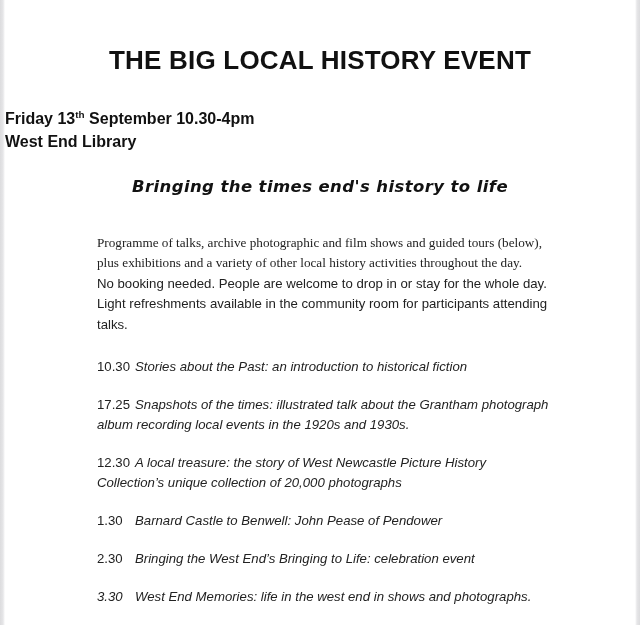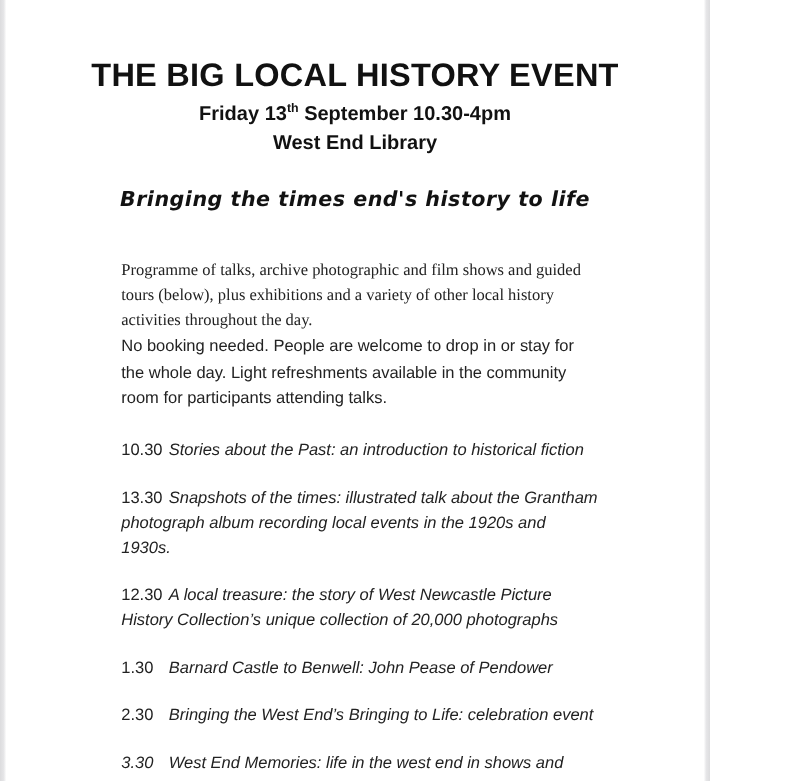--- a/index.html
+++ b/index.html
@@ -12,21 +12,21 @@
     height: 625px;
     background: #ffffff;
     font-family: "Liberation Sans", sans-serif;
     color: #1a1a1a;
     overflow: hidden;
   }
 
   
   .viewport {
     position: relative;
-    width: 568px;
+    width: 640px;
     height: 625px;
     background: #ffffff;
     box-sizing: border-box;
   }
   .edge-shade {
     position: absolute;
     top: 0;
     bottom: 0;
     width: 5px;
     pointer-events: none;
@@ -55,22 +55,21 @@
     padding-top: 46px;
     text-align: center;
     font-size: 26px;
     font-weight: bold;
     letter-spacing: 0.2px;
     line-height: 1.15;
     color: #111111;
   }
 
   .subtitle-block {
-    margin-top: 4px;
-    text-align: center;
+    margin-top: 31px;
   }
   .subtitle-line {
     font-size: 16px;
     font-weight: bold;
     line-height: 1.45;
     color: #111111;
   }
   .subtitle-line sup {
     font-size: 0.62em;
     vertical-align: super;
@@ -142,21 +141,21 @@
     <div class="tagline">Bringing the times end's history to life</div>
 
     <div class="body-area">
 
       <p class="para first">Programme of talks, archive photographic and film shows and guided tours (below), plus exhibitions and a variety of other local history activities throughout the day.</p>
 
       <p class="para gap">No booking needed.  People are welcome to drop in or stay for the whole day.  Light refreshments available in the community room for participants attending talks.</p>
 
       <div class="schedule">
           <p class="sched-item"><span class="sched-time">10.30</span><span class="sched-desc">Stories about the Past: an introduction to historical fiction</span></p>
-          <p class="sched-item"><span class="sched-time">13.30</span><span class="sched-desc">Snapshots of the times: illustrated talk about the Grantham photograph album recording local events in the 1920s and 1930s.</span></p>
+          <p class="sched-item"><span class="sched-time">17.25</span><span class="sched-desc">Snapshots of the times: illustrated talk about the Grantham photograph album recording local events in the 1920s and 1930s.</span></p>
           <p class="sched-item"><span class="sched-time">12.30</span><span class="sched-desc">A local treasure: the story of West Newcastle Picture History Collection’s unique collection of 20,000 photographs</span></p>
           <p class="sched-item"><span class="sched-time">1.30</span><span class="sched-desc">Barnard Castle to Benwell: John Pease of Pendower</span></p>
           <p class="sched-item"><span class="sched-time">2.30</span><span class="sched-desc">Bringing the West End’s Bringing to Life: celebration event</span></p>
           <p class="sched-item italic-time"><span class="sched-time">3.30</span><span class="sched-desc">West End Memories: life in the west end in shows and photographs.</span></p>
         </div>
 
     </div>
   </div>
 </div>
 

